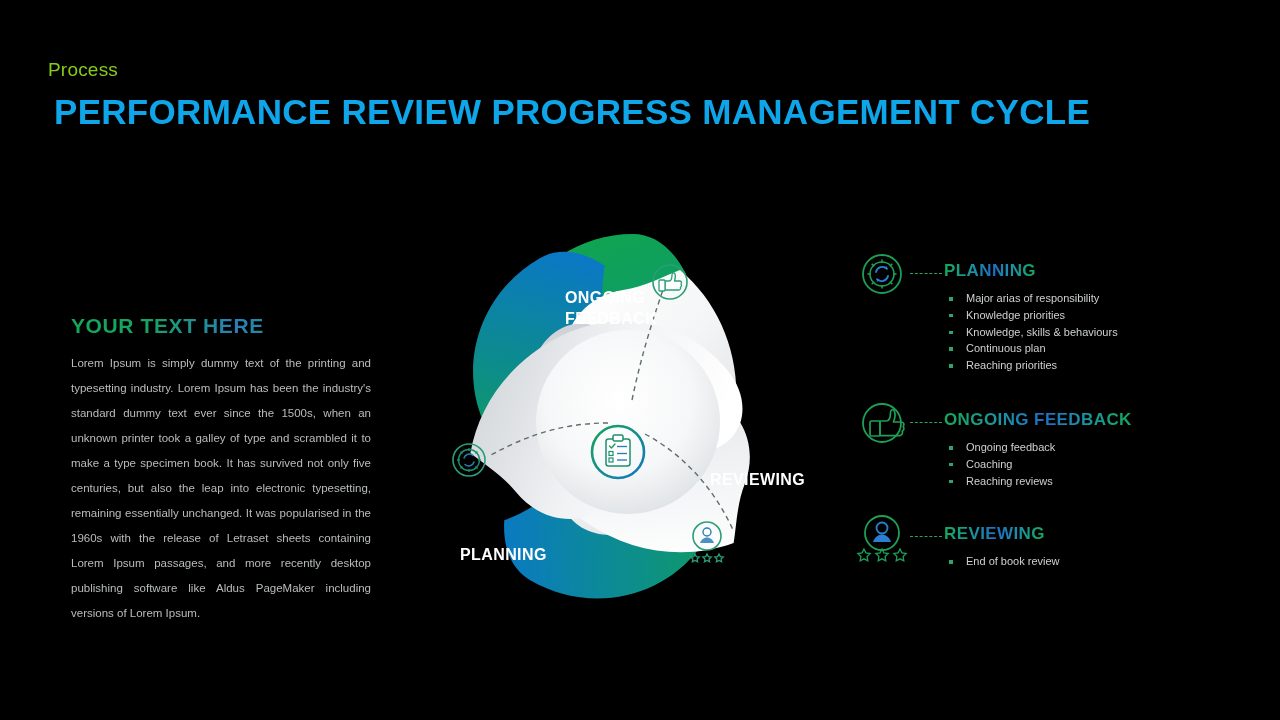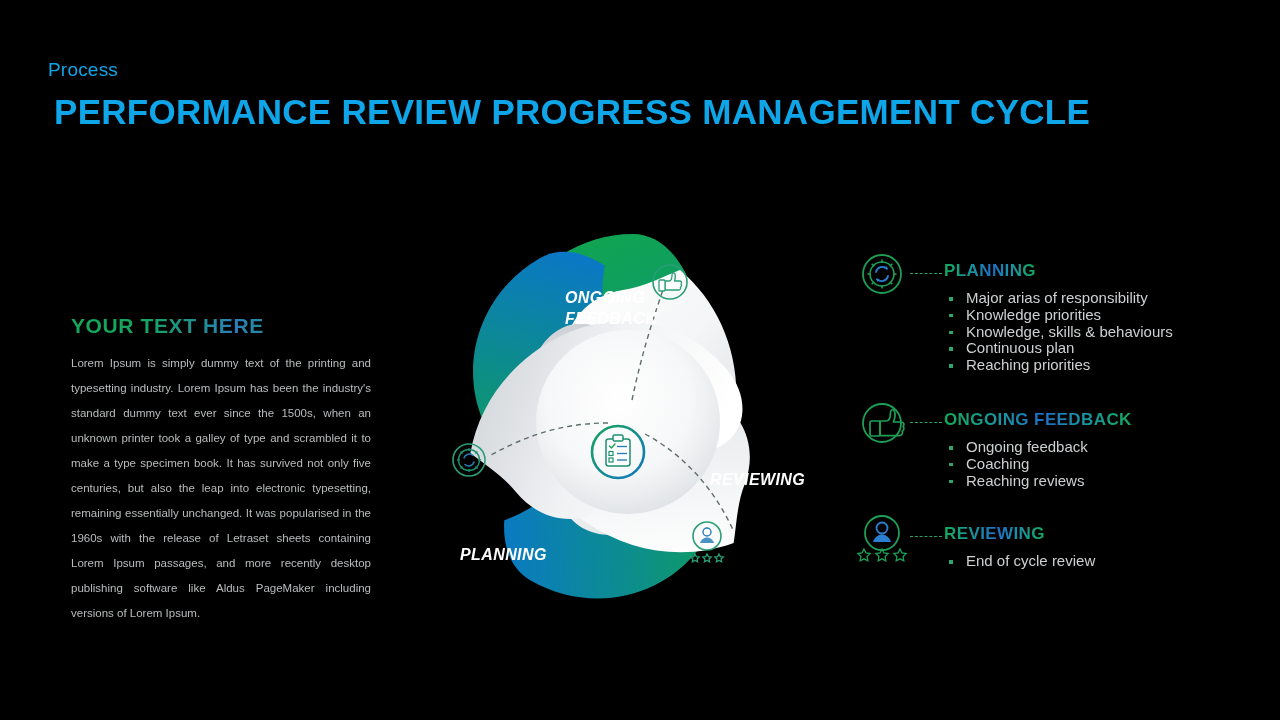--- a/index.html
+++ b/index.html
@@ -19,21 +19,21 @@
     background: #000000;
   }
 
   
   #eyebrow {
     position: absolute;
     left: 48px;
     top: 59px;
     font-size: 19px;
     font-weight: 400;
-    color: #0ea5e9;
+    color: #84cc16;
     letter-spacing: 0.2px;
   }
 
   #slide-title {
     position: absolute;
     left: 54px;
     top: 92px;
     font-size: 35px;
     font-weight: bold;
     color: #0ea5e9;
@@ -68,21 +68,20 @@
     text-align: justify;
   }
 
   
   #diagram {
     position: absolute;
     left: 418px;
     top: 212px;
     width: 420px;
     height: 420px;
-    font-style: italic;
   }
   #diagram svg { display: block; width: 420px; height: 420px; }
 
   .lobe-label {
     font-family: "Liberation Sans", sans-serif;
     font-weight: bold;
     fill: #ffffff;
     font-size: 16px;
     letter-spacing: 0.4px;
   }
@@ -130,21 +129,21 @@
   .block-list {
     position: absolute;
     left: 88px;
     top: 42px;
     list-style: none;
   }
 
   .block-list li {
     position: relative;
     padding-left: 22px;
-    font-size: 15px;
+    font-size: 11px;
     line-height: 16.8px;
     color: #cdd0d2;
     white-space: nowrap;
   }
 
   .block-list li::before {
     content: "";
     position: absolute;
     left: 5px;
     top: 7px;
@@ -363,17 +362,17 @@
         <g fill="none" stroke="#1d9f55" stroke-width="1.3">
           <path d="M8,2 l1.9,3.9 l4.3,0.6 l-3.1,3 l0.7,4.3 l-3.8,-2 l-3.8,2 l0.7,-4.3 l-3.1,-3 l4.3,-0.6 z"></path>
           <path d="M26,2 l1.9,3.9 l4.3,0.6 l-3.1,3 l0.7,4.3 l-3.8,-2 l-3.8,2 l0.7,-4.3 l-3.1,-3 l4.3,-0.6 z"></path>
           <path d="M44,2 l1.9,3.9 l4.3,0.6 l-3.1,3 l0.7,4.3 l-3.8,-2 l-3.8,2 l0.7,-4.3 l-3.1,-3 l4.3,-0.6 z"></path>
         </g>
       </svg>
     </div>
     <div class="dash-line"></div>
     <div class="block-title">REVIEWING</div>
     <ul class="block-list">
-      <li>End of cycle review</li>
+      <li>End of book review</li>
     </ul>
   </div>
 
 </div>
 
 </body></html>

